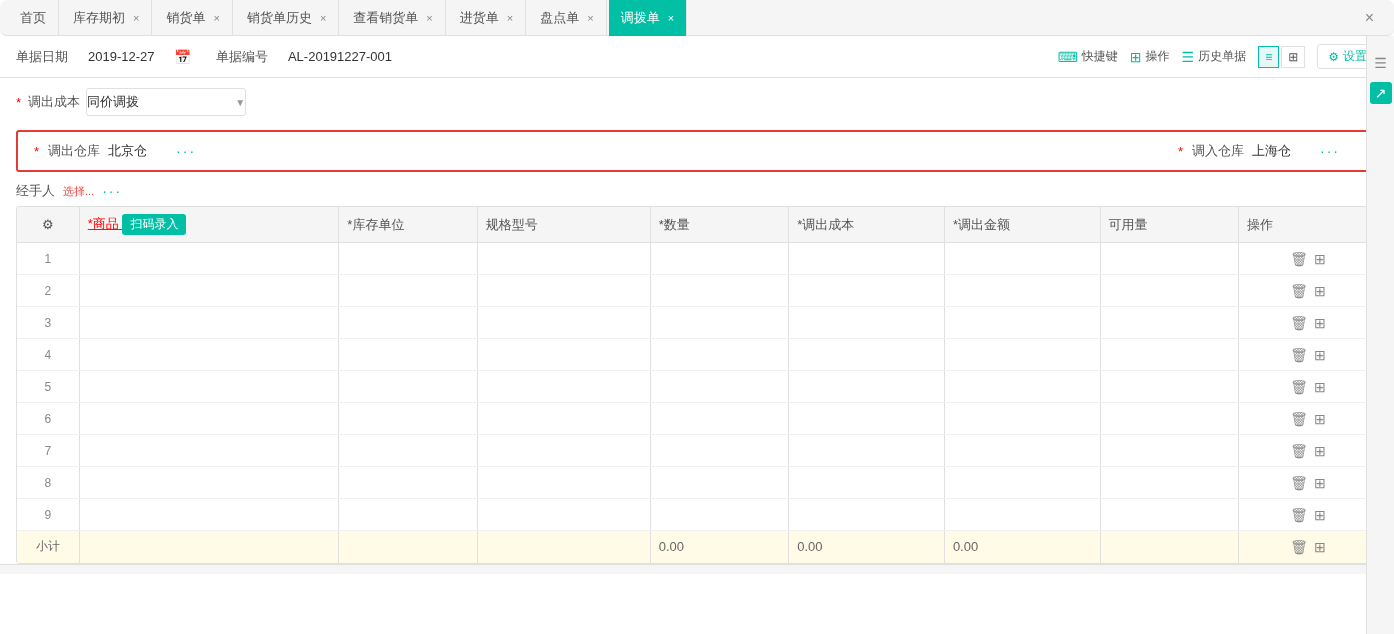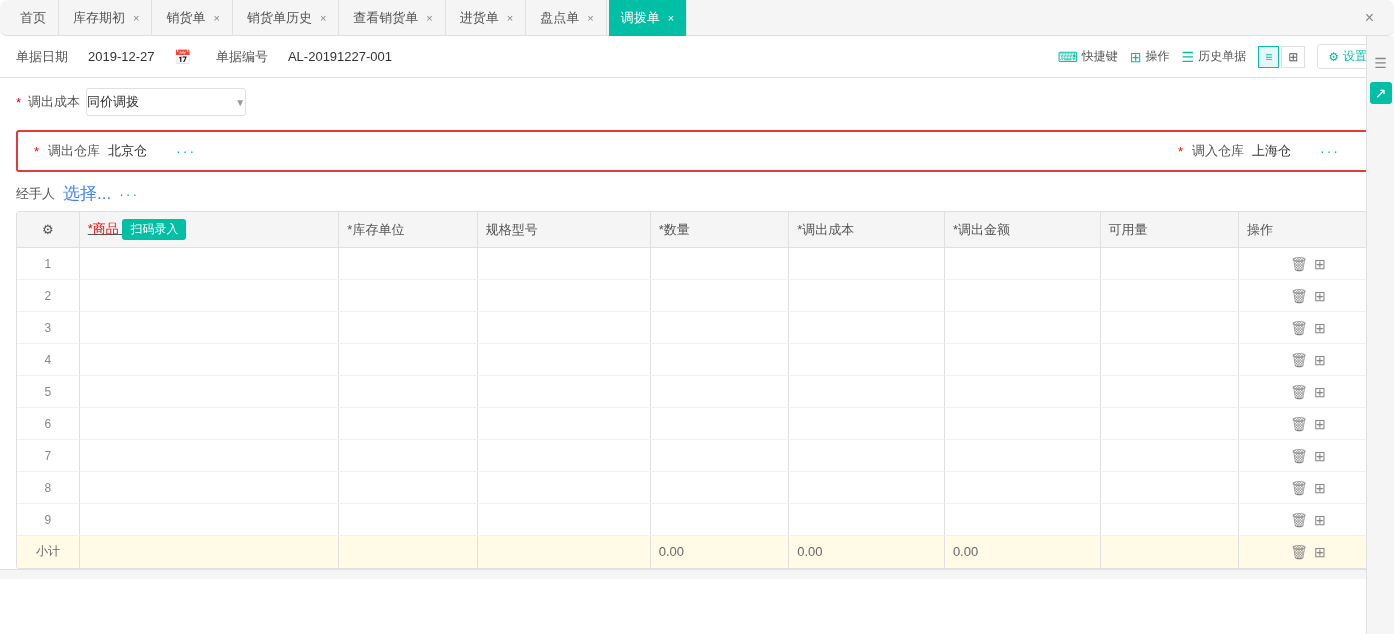--- a/index.html
+++ b/index.html
@@ -163,22 +163,22 @@
     }
 
     
     .person-area {
       padding: 6px 16px;
       display: flex;
       align-items: center;
       gap: 8px;
     }
     .select-placeholder {
-      color: #3b82f6;
-      font-size: 17px;
+      color: #ef4444;
+      font-size: 11px;
       text-align: center;
     }
 
     
     .table-container {
       margin: 0 16px;
       border: 1px solid #e0e0e0;
       border-radius: 3px;
       overflow: auto;
     }

